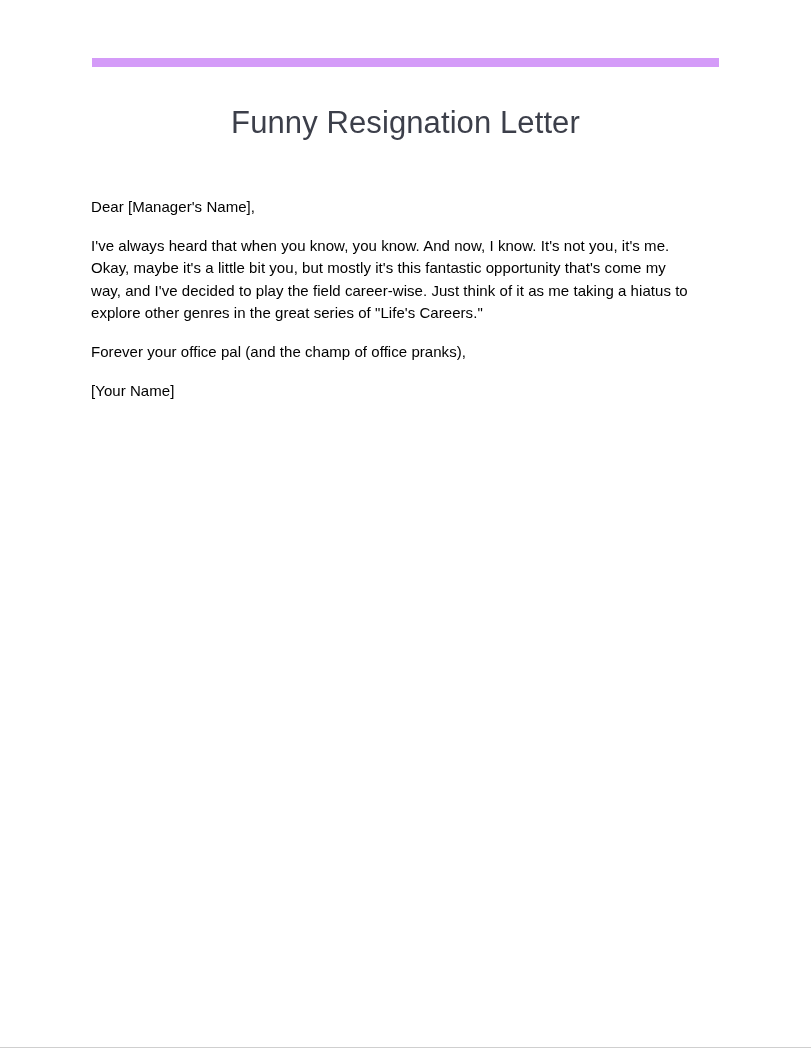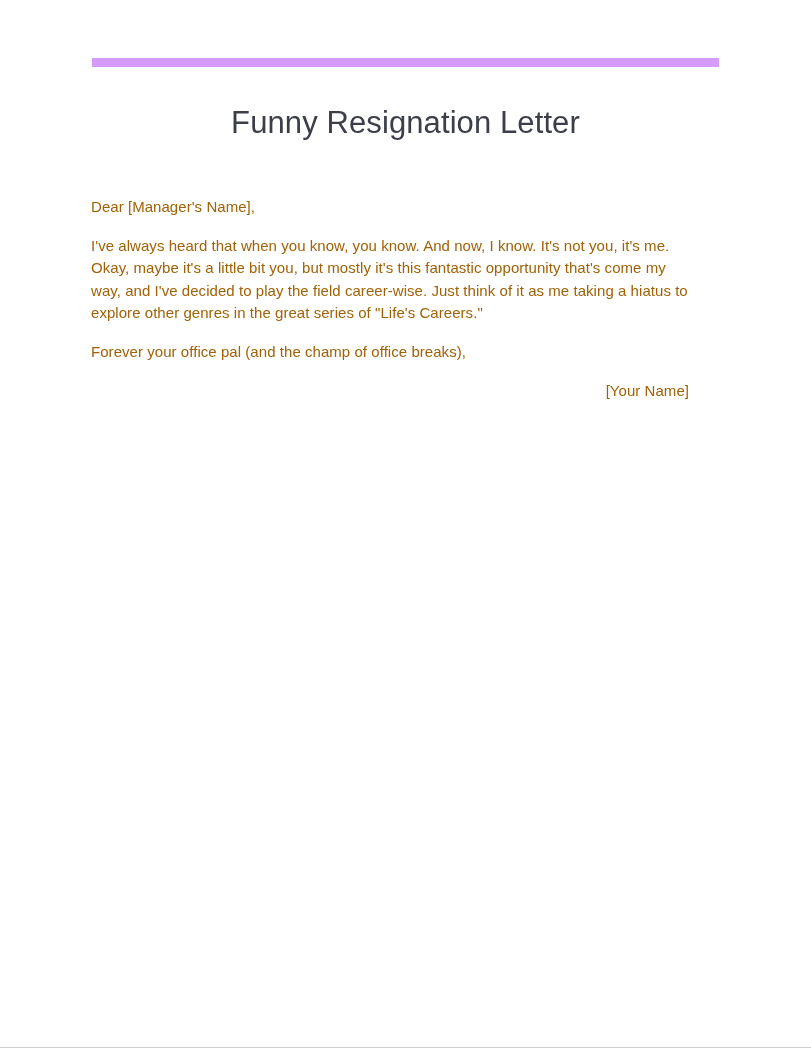--- a/index.html
+++ b/index.html
@@ -51,38 +51,37 @@
     position: absolute;
     left: 91px;
     top: 196px;
     width: 598px;
   }
 
   .letter-body p {
     margin: 0 0 16px 0;
     font-size: 15px;
     line-height: 22.6px;
-    color: #a16207;
+    color: #000000;
     letter-spacing: 0.05px;
   }
 
   .letter-body p:last-child {
     margin-bottom: 0;
-    text-align: right;
   }
 </style>
 </head>
 <body>
 
 <div class="page">
 
   <div class="accent-bar"></div>
 
   <h1 class="doc-title">Funny Resignation Letter</h1>
 
   <div class="letter-body">
     <p>Dear [Manager's Name],</p>
     <p>I've always heard that when you know, you know. And now, I know. It's not you, it's me. Okay, maybe it's a little bit you, but mostly it's this fantastic opportunity that's come my way, and I've decided to play the field career-wise. Just think of it as me taking a hiatus to explore other genres in the great series of "Life's Careers."</p>
-    <p>Forever your office pal (and the champ of office breaks),</p>
+    <p>Forever your office pal (and the champ of office pranks),</p>
     <p>[Your Name]</p>
   </div>
 
 </div>
 
 </body></html>

